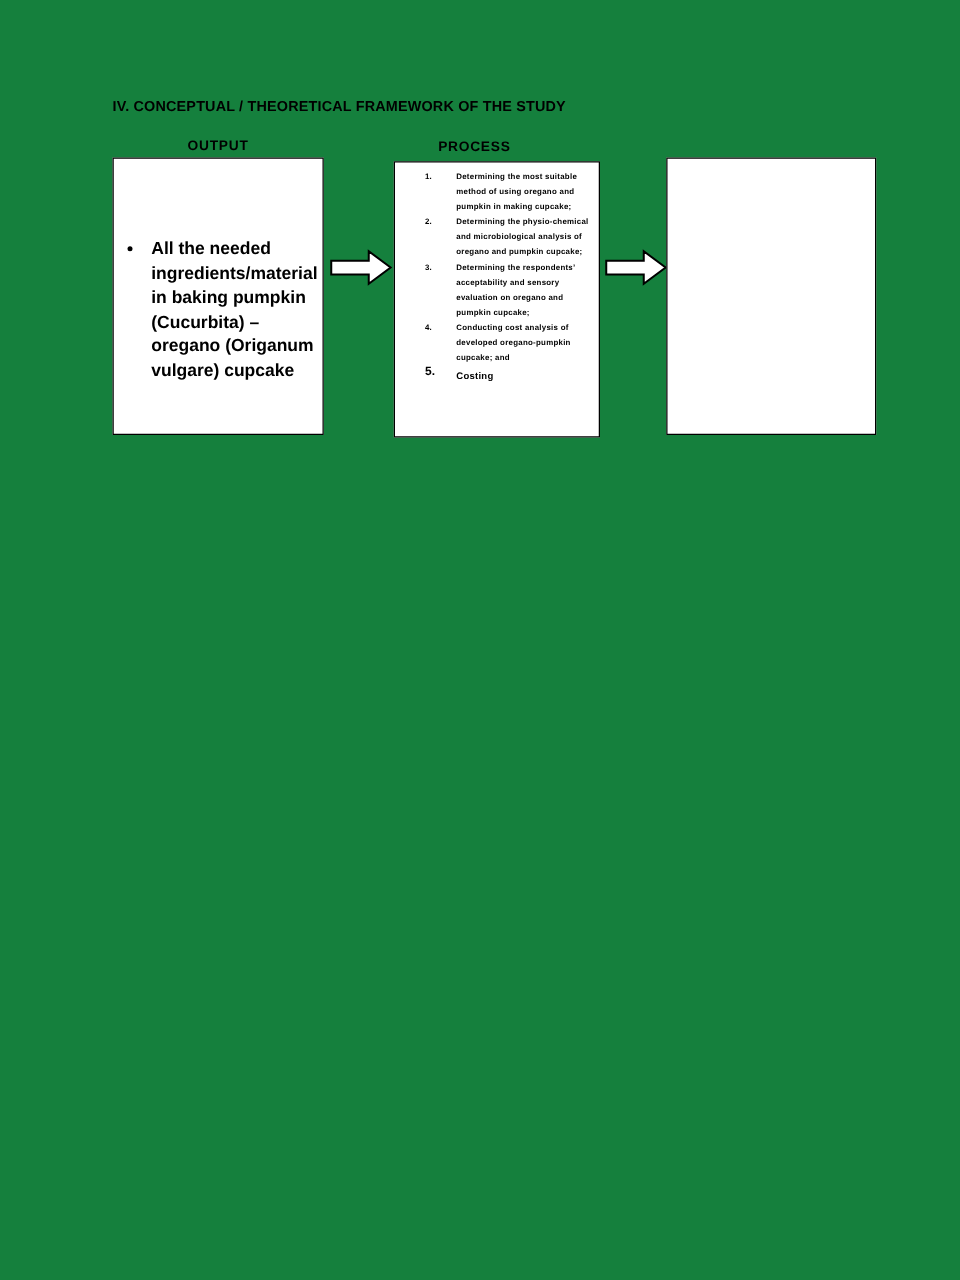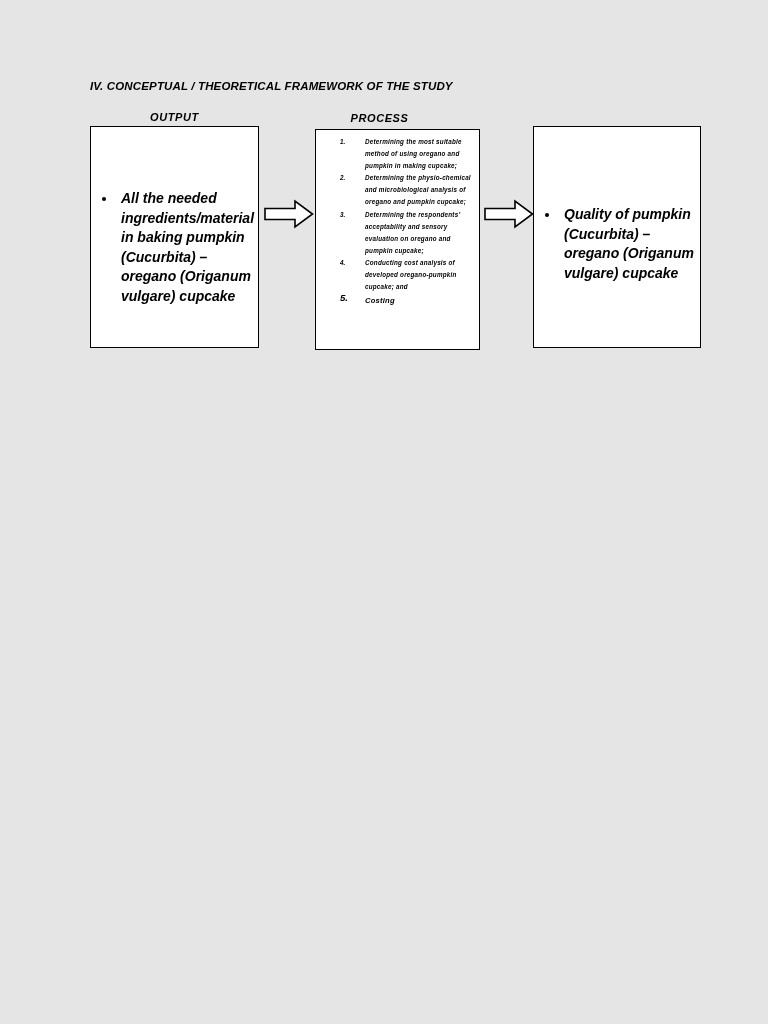--- a/index.html
+++ b/index.html
@@ -12,22 +12,21 @@
     height: 1024px;
     position: relative;
     font-family: "Liberation Sans", sans-serif;
     color: #000000;
     overflow: hidden;
   }
 
   .page {
     position: absolute;
     inset: 0;
-    background: #e5e5e5;
-    font-style: italic;
+    background: #15803d;
   }
 
   
   .section-title {
     position: absolute;
     left: 90px;
     top: 79px;
     font-size: 11.5px;
     font-weight: bold;
     letter-spacing: 0.15px;
@@ -193,20 +192,14 @@
     </li>
   </ol>
 
   <div class="block-arrow a2">
     <svg viewBox="0 0 50 30" xmlns="http://www.w3.org/2000/svg" aria-hidden="true">
       <polygon points="1,9.5 31,9.5 31,2 48.5,15 31,28 31,20.5 1,20.5" fill="#ffffff" stroke="#000000" stroke-width="1.6" stroke-linejoin="miter"></polygon>
     </svg>
   </div>
 
   <div class="fw-box output"></div>
-  <ul class="bullet-list output-content">
-    <li>
-      <span class="dot"></span>
-      <span>Quality of pumpkin (Cucurbita) – oregano (Origanum vulgare) cupcake</span>
-    </li>
-  </ul>
 
 </div>
 
 </body></html>

